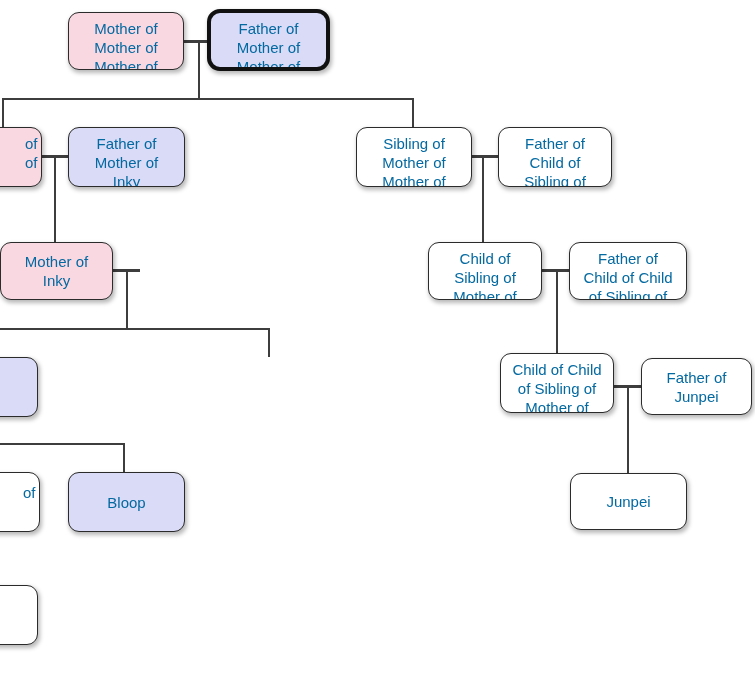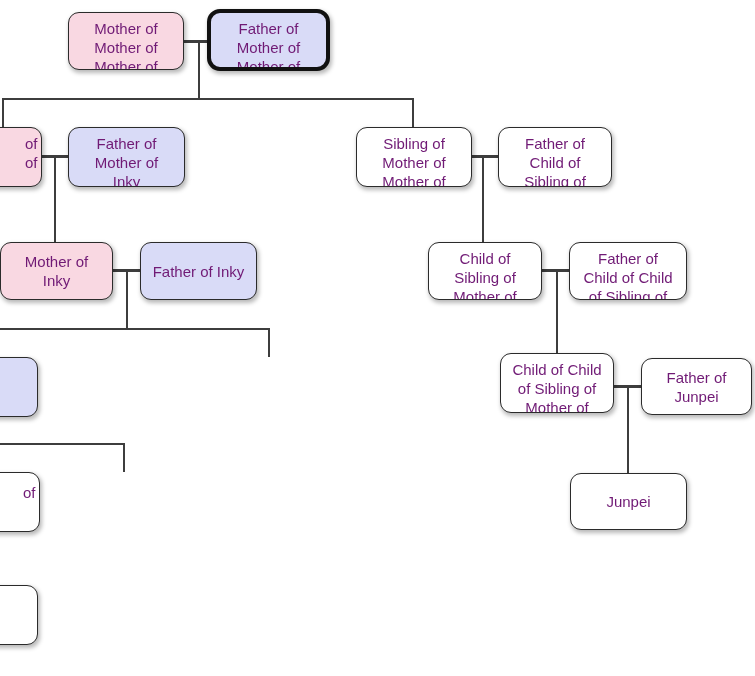--- a/index.html
+++ b/index.html
@@ -15,21 +15,21 @@
     box-sizing:border-box;
     background:#ffffff;
     border:1.7px solid #2b2b2b;
     border-radius:11px;
     box-shadow:1.5px 2.5px 4px rgba(0,0,0,0.28);
     display:flex;
     flex-direction:column;
     justify-content:center;
     align-items:center;
     overflow:hidden;
-    color:#701a75;
+    color:#0369a1;
     font-size:15px;
     line-height:19px;
     text-align:center;
     cursor:pointer;
   }
   .node .lbl{
     white-space:pre-line;
     width:100%;
   }
   .node.v-top{justify-content:flex-start;padding-top:6px;}
@@ -93,23 +93,20 @@
     </div>
     <div class="node neutral v-top" style="left: 498px; top: 127px; width: 114px; height: 60px;">
       <span class="lbl">Father of
 Child of
 Sibling of</span>
     </div>
     <div class="node female" style="left: 0px; top: 242px; width: 113px; height: 58px;">
       <span class="lbl">Mother of
 Inky</span>
     </div>
-    <div class="node male" style="left: 140px; top: 242px; width: 117px; height: 58px;">
-      <span class="lbl">Father of Inky</span>
-    </div>
     <div class="node neutral v-top" style="left: 428px; top: 242px; width: 114px; height: 58px;">
       <span class="lbl">Child of
 Sibling of
 Mother of</span>
     </div>
     <div class="node neutral v-top" style="left: 569px; top: 242px; width: 118px; height: 58px;">
       <span class="lbl">Father of
 Child of Child
 of Sibling of</span>
     </div>
@@ -121,19 +118,22 @@
 of Sibling of
 Mother of</span>
     </div>
     <div class="node neutral" style="left: 641px; top: 358px; width: 111px; height: 57px;">
       <span class="lbl">Father of
 Junpei</span>
     </div>
     <div class="node neutral v-top h-right" style="left: -75px; top: 472px; width: 115px; height: 60px; padding-top: 10px;">
       <span class="lbl">of</span>
     </div>
+    <div class="node male" style="left: 68px; top: 472px; width: 117px; height: 60px;">
+      <span class="lbl">Bloop</span>
+    </div>
     <div class="node neutral" style="left: 570px; top: 473px; width: 117px; height: 57px;">
       <span class="lbl">Junpei</span>
     </div>
     <div class="node neutral" style="left: -78px; top: 585px; width: 116px; height: 60px;">
       <span class="lbl"></span>
     </div>
   </div>
 
 </body></html>

